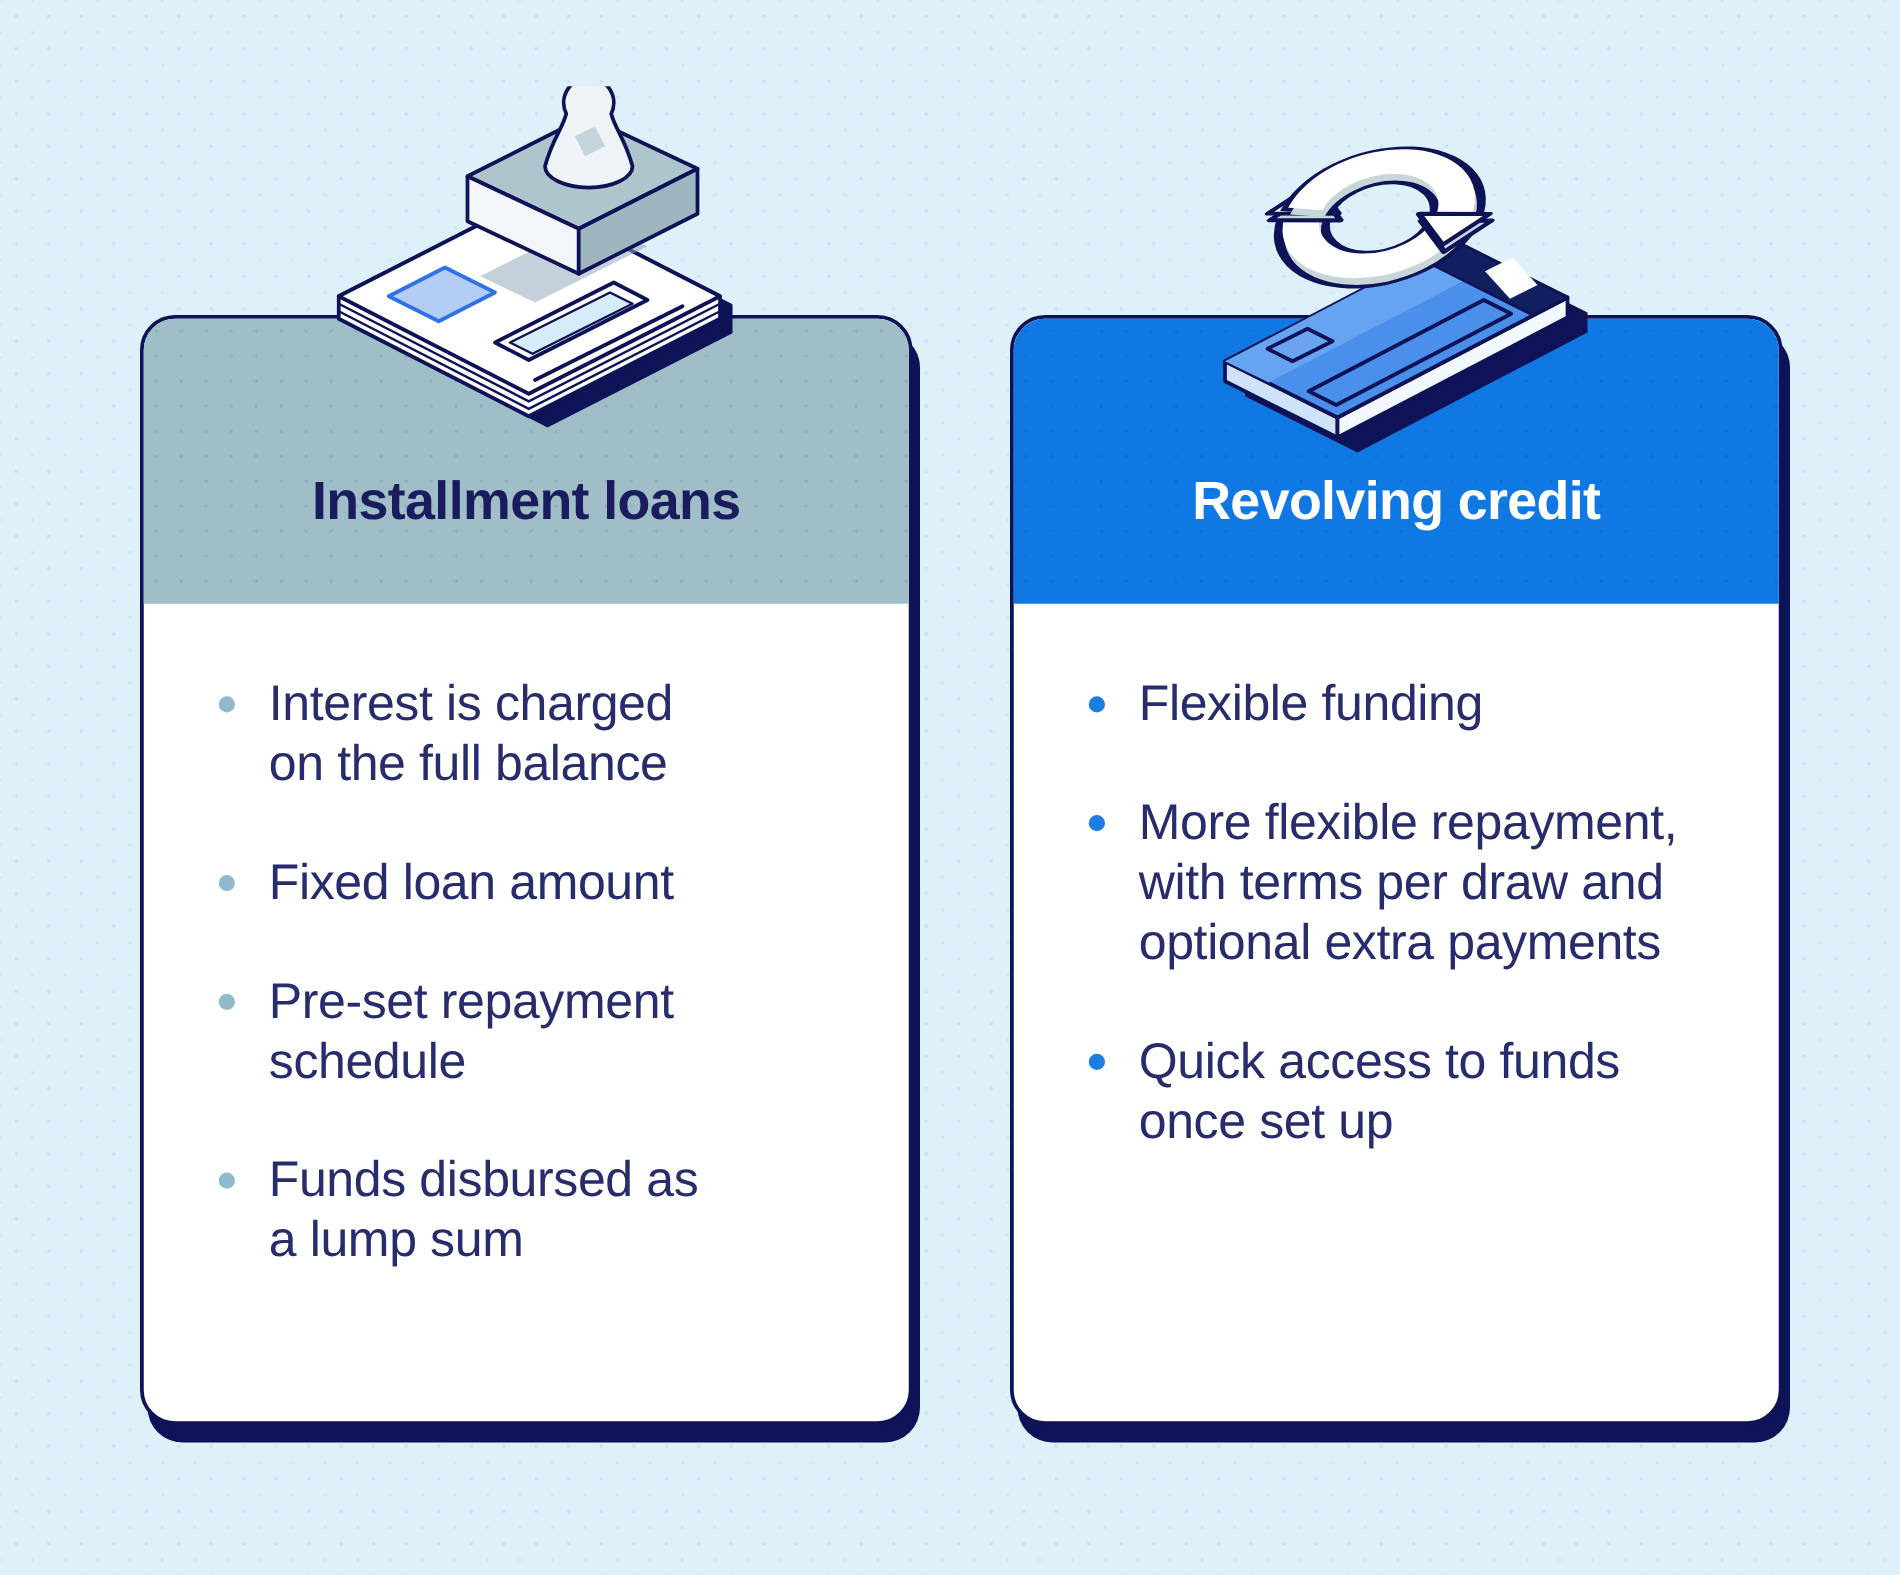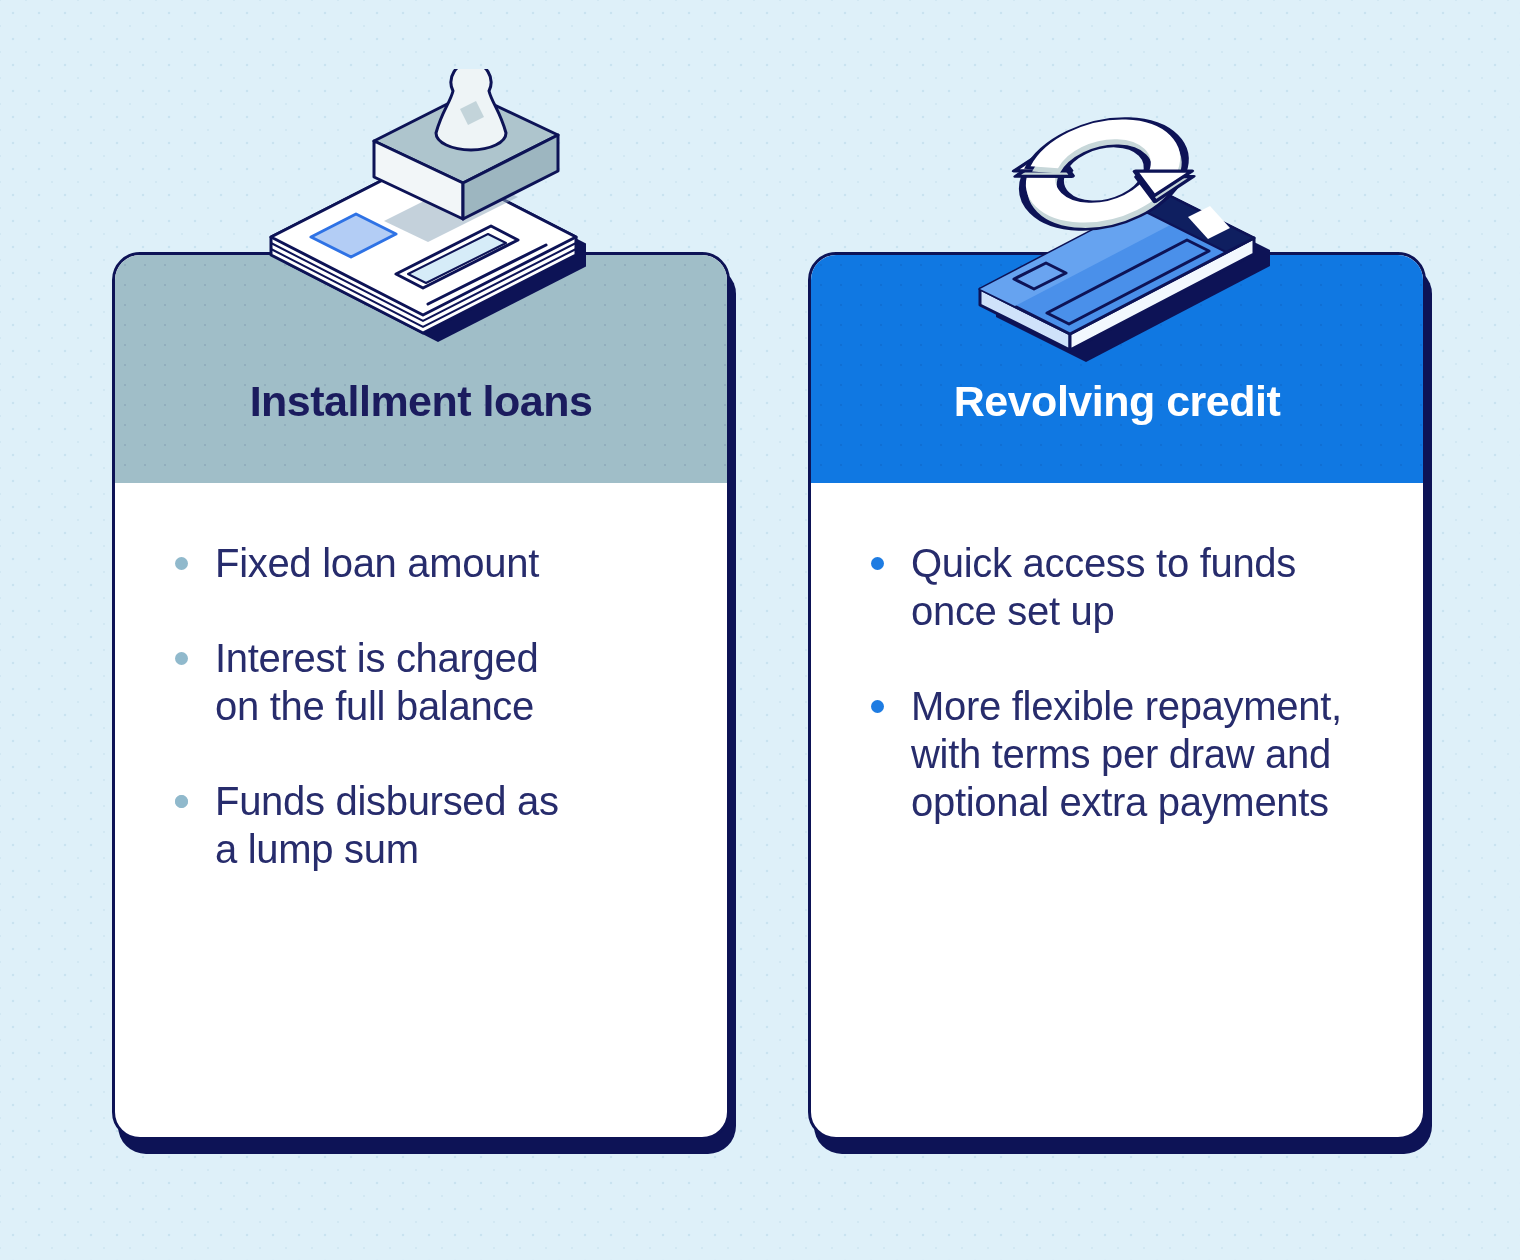--- a/index.html
+++ b/index.html
@@ -89,24 +89,25 @@
       <path d="M214,26 L230,18 L238,34 L222,42 Z" fill="#c3d4da"></path>
     </g>
   </svg>
 
   <header class="card-header">
     <h2 class="card-title">Installment loans</h2>
   </header>
 
   <div class="card-body">
     <ul class="bullet-list">
-        <li class="bullet-item"><span class="dot"></span><span class="bullet-text">Fixed loan amount</span></li>
         <li class="bullet-item"><span class="dot"></span><span class="bullet-text">Interest is charged
 on the full balance</span></li>
-        <li class="bullet-item"><span class="dot"></span></li>
+        <li class="bullet-item"><span class="dot"></span><span class="bullet-text">Fixed loan amount</span></li>
+        <li class="bullet-item"><span class="dot"></span><span class="bullet-text">Pre-set repayment
+schedule</span></li>
         <li class="bullet-item"><span class="dot"></span><span class="bullet-text">Funds disbursed as
 a lump sum</span></li>
       </ul>
   </div>
 </section>
 
 <section class="card card-revolving">
 
   <svg class="card-icon" viewBox="0 0 330 300" xmlns="http://www.w3.org/2000/svg" aria-hidden="true">
 
@@ -145,20 +146,21 @@
       </g>
     </g>
   </svg>
 
   <header class="card-header">
     <h2 class="card-title">Revolving credit</h2>
   </header>
 
   <div class="card-body">
     <ul class="bullet-list">
-        <li class="bullet-item"><span class="dot"></span><span class="bullet-text">Quick access to funds
-once set up</span></li>
+        <li class="bullet-item"><span class="dot"></span><span class="bullet-text">Flexible funding</span></li>
         <li class="bullet-item"><span class="dot"></span><span class="bullet-text">More flexible repayment,
 with terms per draw and
 optional extra payments</span></li>
+        <li class="bullet-item"><span class="dot"></span><span class="bullet-text">Quick access to funds
+once set up</span></li>
       </ul>
   </div>
 </section>
 
 </body></html>

